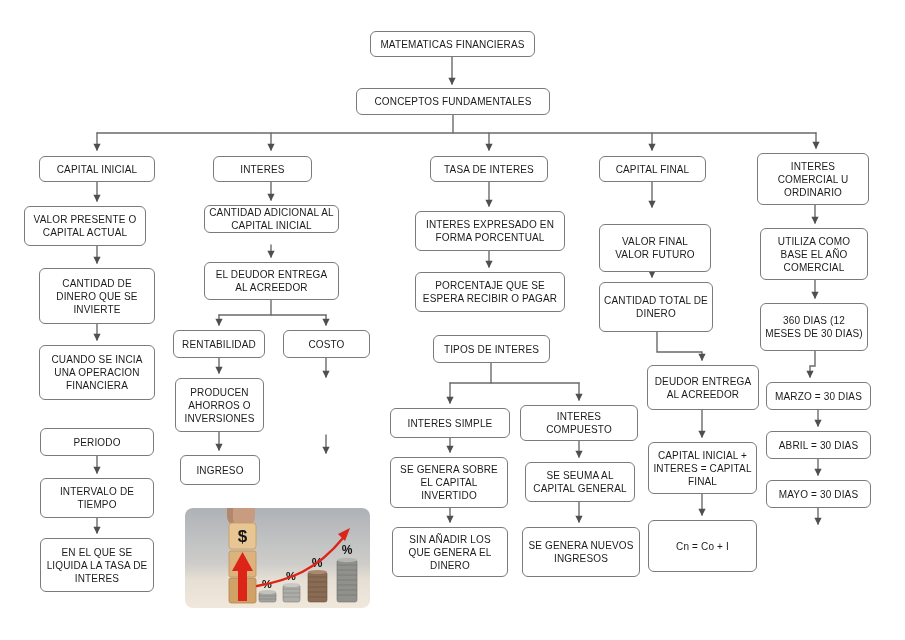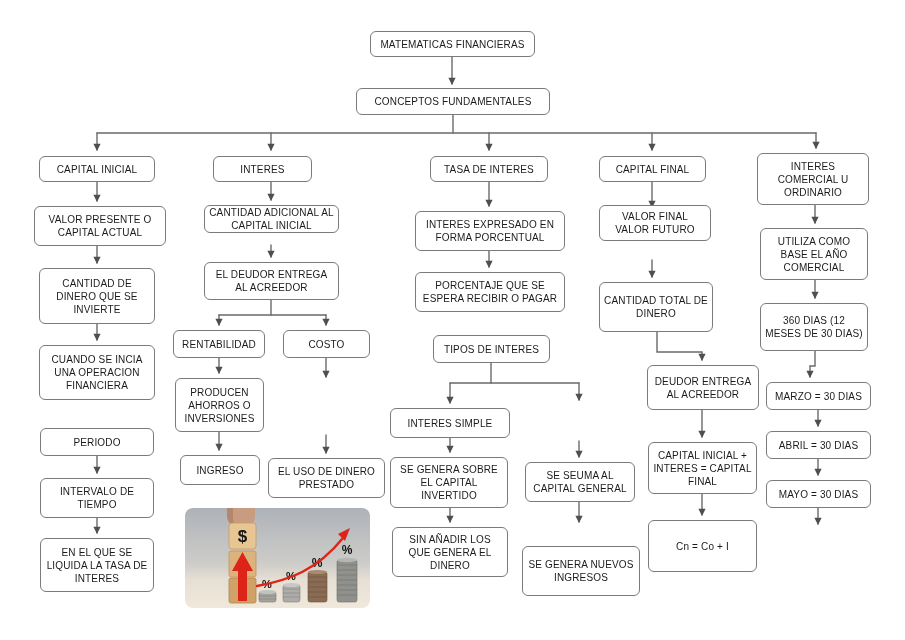--- a/index.html
+++ b/index.html
@@ -83,48 +83,48 @@
       <path d="M818,410 V426" marker-end="url(#ah)"></path>
       <path d="M818,459 V475" marker-end="url(#ah)"></path>
       <path d="M818,508 V524" marker-end="url(#ah)"></path>
     </g>
   </svg>
 
   <div class="node" style="left:370px;top:31px;width:165px;height:26px">MATEMATICAS FINANCIERAS</div>
   <div class="node" style="left:356px;top:88px;width:194px;height:27px">CONCEPTOS FUNDAMENTALES</div>
 
   <div class="node" style="left:39px;top:156px;width:116px;height:26px">CAPITAL INICIAL</div>
-  <div class="node" style="left:34px;top:206px;width:132px;height:40px">VALOR PRESENTE O CAPITAL ACTUAL</div>
+  <div class="node" style="left:24px;top:206px;width:122px;height:40px">VALOR PRESENTE O CAPITAL ACTUAL</div>
   <div class="node" style="left:39px;top:268px;width:116px;height:56px">CANTIDAD DE DINERO QUE SE INVIERTE</div>
   <div class="node" style="left:39px;top:345px;width:116px;height:55px">CUANDO SE INCIA UNA OPERACION FINANCIERA</div>
   <div class="node" style="left:40px;top:428px;width:114px;height:28px">PERIODO</div>
   <div class="node" style="left:40px;top:478px;width:114px;height:40px">INTERVALO DE TIEMPO</div>
   <div class="node" style="left:40px;top:538px;width:114px;height:54px">EN EL QUE SE LIQUIDA LA TASA DE INTERES</div>
 
   <div class="node" style="left:213px;top:156px;width:99px;height:26px">INTERES</div>
   <div class="node" style="left:204px;top:205px;width:135px;height:28px">CANTIDAD ADICIONAL AL CAPITAL INICIAL</div>
   <div class="node" style="left:204px;top:262px;width:135px;height:38px">EL DEUDOR ENTREGA AL ACREEDOR</div>
   <div class="node" style="left:173px;top:330px;width:92px;height:28px">RENTABILIDAD</div>
   <div class="node" style="left:283px;top:330px;width:87px;height:28px">COSTO</div>
   <div class="node" style="left:175px;top:378px;width:89px;height:54px">PRODUCEN AHORROS O INVERSIONES</div>
   <div class="node" style="left:180px;top:455px;width:80px;height:30px">INGRESO</div>
-  <div class="node" style="left:268px;top:458px;width:117px;height:40px">EL USO DE DINERO PRESTADO</div>
 
   <div class="node" style="left:430px;top:156px;width:118px;height:26px">TASA DE INTERES</div>
   <div class="node" style="left:415px;top:211px;width:150px;height:40px">INTERES EXPRESADO EN FORMA PORCENTUAL</div>
   <div class="node" style="left:415px;top:272px;width:150px;height:40px">PORCENTAJE QUE SE ESPERA RECIBIR O PAGAR</div>
   <div class="node" style="left:433px;top:335px;width:117px;height:28px">TIPOS DE INTERES</div>
   <div class="node" style="left:390px;top:408px;width:120px;height:30px">INTERES SIMPLE</div>
+  <div class="node" style="left:520px;top:405px;width:118px;height:36px">INTERES COMPUESTO</div>
   <div class="node" style="left:390px;top:457px;width:118px;height:51px">SE GENERA SOBRE EL CAPITAL INVERTIDO</div>
   <div class="node" style="left:525px;top:462px;width:110px;height:40px">SE SEUMA AL CAPITAL GENERAL</div>
   <div class="node" style="left:392px;top:527px;width:116px;height:50px">SIN AÑADIR LOS QUE GENERA EL DINERO</div>
-  <div class="node" style="left:522px;top:546px;width:118px;height:50px">SE GENERA NUEVOS INGRESOS</div>
+  <div class="node" style="left:522px;top:527px;width:118px;height:50px">SE GENERA NUEVOS INGRESOS</div>
 
   <div class="node" style="left:599px;top:156px;width:107px;height:26px">CAPITAL FINAL</div>
-  <div class="node" style="left:599px;top:205px;width:112px;height:36px">VALOR FINAL VALOR FUTURO</div>
+  <div class="node" style="left:599px;top:224px;width:112px;height:48px">VALOR FINAL VALOR FUTURO</div>
   <div class="node" style="left:599px;top:282px;width:114px;height:50px">CANTIDAD TOTAL DE DINERO</div>
   <div class="node" style="left:647px;top:365px;width:112px;height:45px">DEUDOR ENTREGA AL ACREEDOR</div>
   <div class="node" style="left:648px;top:442px;width:109px;height:52px">CAPITAL INICIAL + INTERES = CAPITAL FINAL</div>
   <div class="node" style="left:648px;top:520px;width:109px;height:52px">Cn = Co + I</div>
 
   <div class="node" style="left:757px;top:153px;width:112px;height:52px">INTERES COMERCIAL U ORDINARIO</div>
   <div class="node" style="left:760px;top:228px;width:108px;height:52px">UTILIZA COMO BASE EL AÑO COMERCIAL</div>
   <div class="node" style="left:760px;top:303px;width:108px;height:48px">360 DIAS (12 MESES DE 30 DIAS)</div>
   <div class="node" style="left:766px;top:382px;width:105px;height:28px">MARZO = 30 DIAS</div>
   <div class="node" style="left:766px;top:431px;width:105px;height:28px">ABRIL = 30 DIAS</div>

